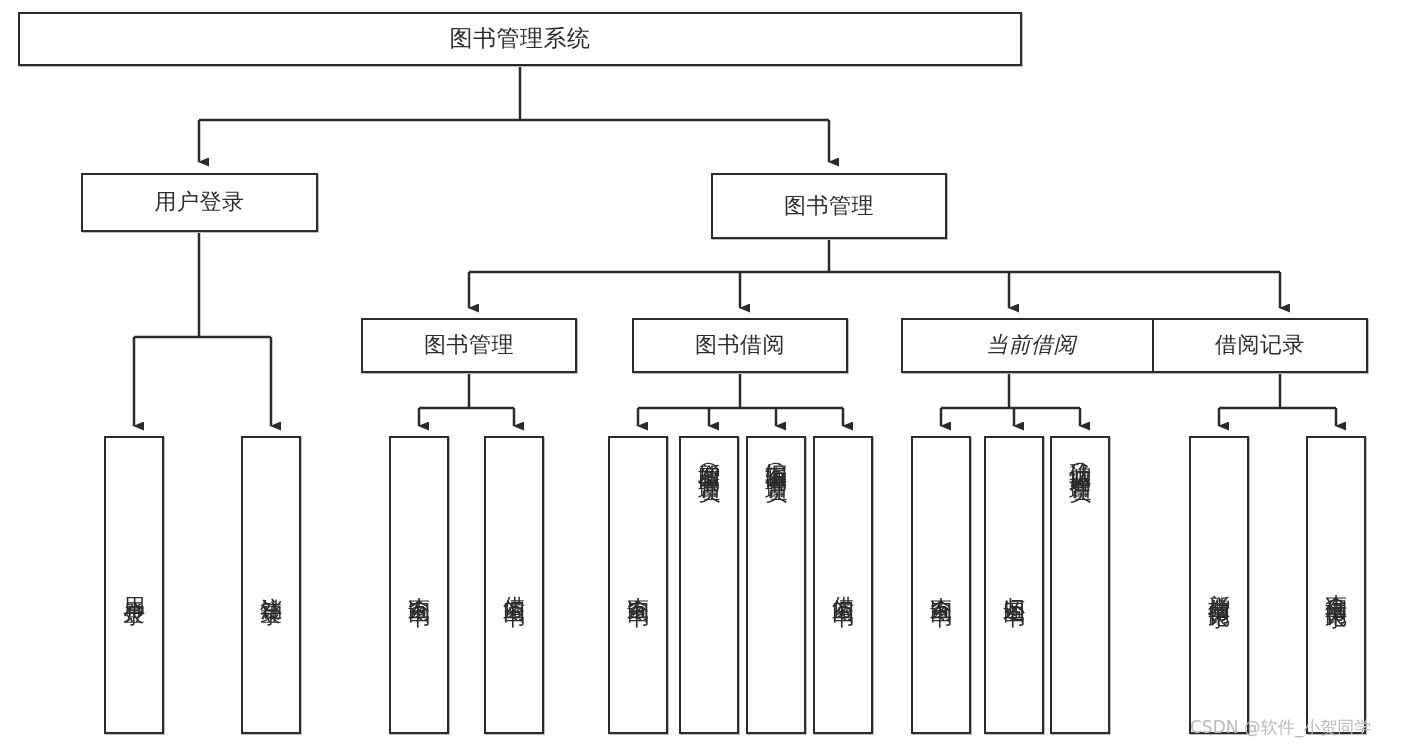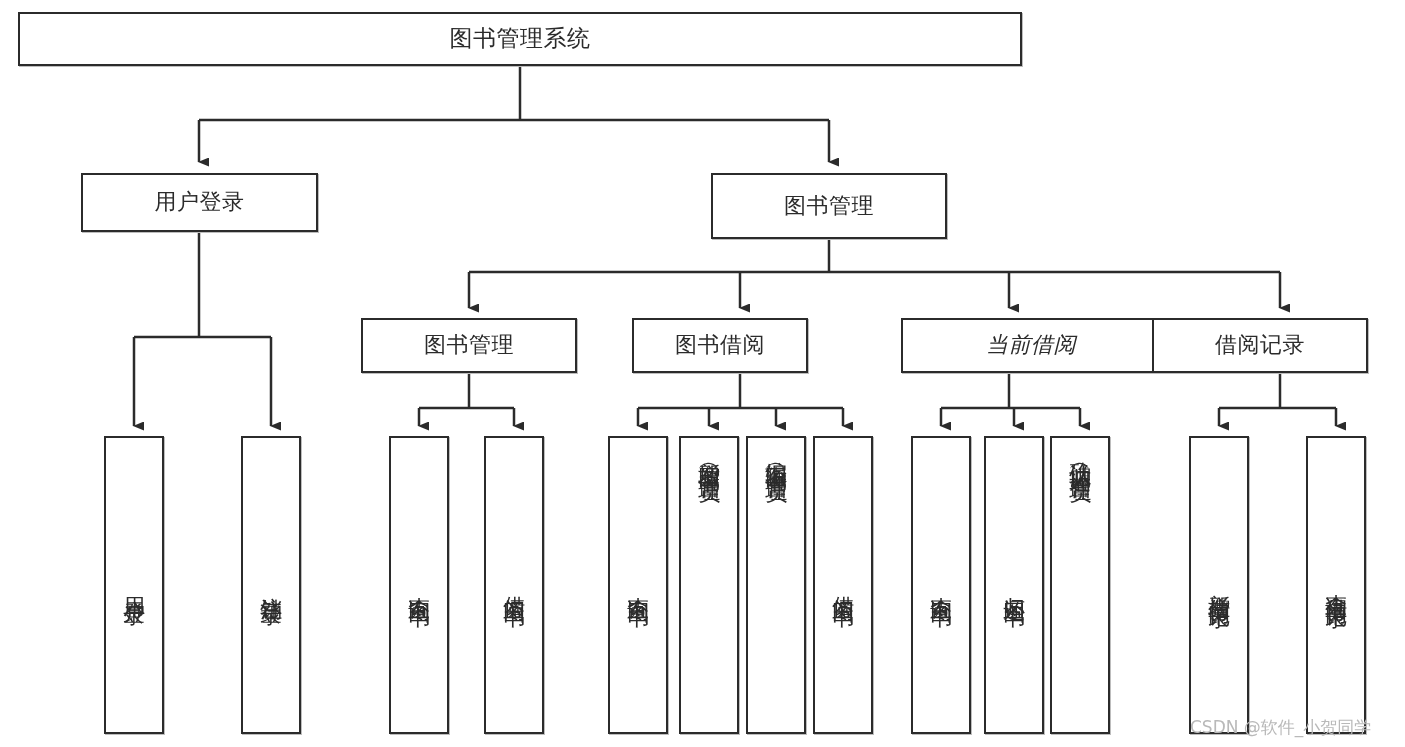--- a/index.html
+++ b/index.html
@@ -139,21 +139,21 @@
   <div class="node horiz" style="left:81px; top:173px; width:237px; height:59px;">
     <span class="label">用户登录</span>
   </div>
   <div class="node horiz" style="left:711px; top:173px; width:236px; height:66px;">
     <span class="label">图书管理</span>
   </div>
 
   <div class="node horiz" style="left:361px; top:318px; width:216px; height:55px;">
     <span class="label">图书管理</span>
   </div>
-  <div class="node horiz" style="left:632px; top:318px; width:176px; height:55px;">
+  <div class="node horiz" style="left:632px; top:318px; width:216px; height:55px;">
     <span class="label">图书借阅</span>
   </div>
   <div class="node horiz" style="left:901px; top:318px; width:260px; height:55px;font-style:italic;">
     <span class="label">当前借阅</span>
   </div>
   <div class="node horiz" style="left:1152px; top:318px; width:216px; height:55px;">
     <span class="label">借阅记录</span>
   </div>
 
   <div class="node vert mid-text" style="left:104px; top:436px; width:60px; height:298px;">

